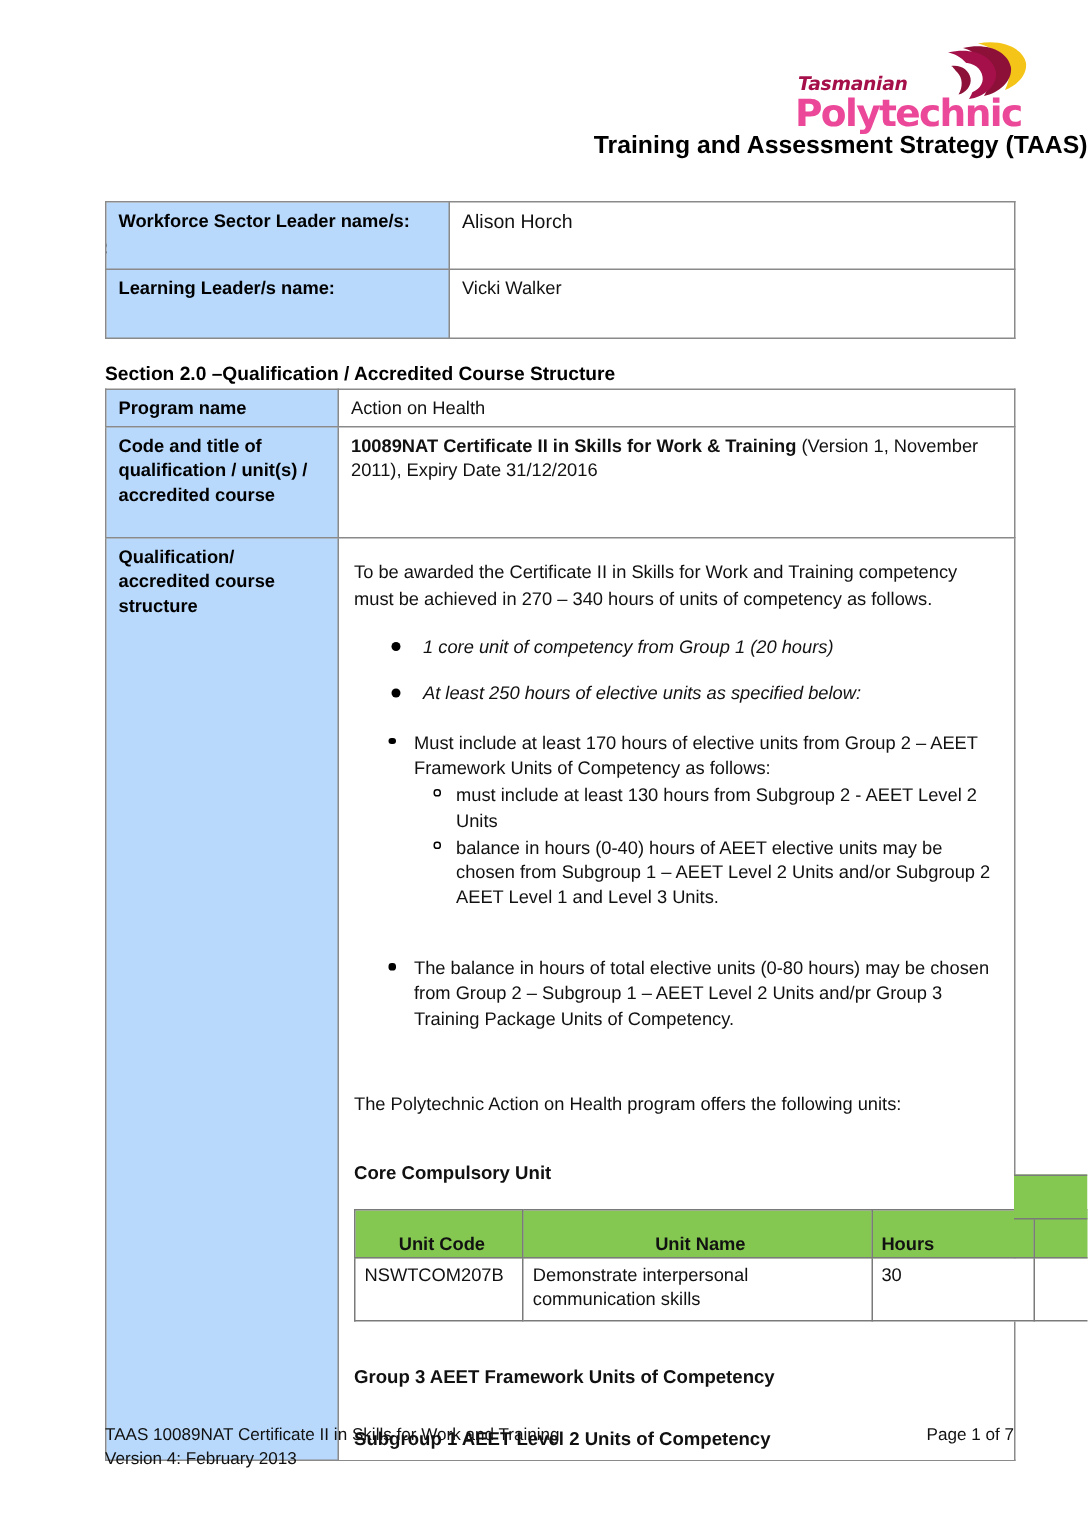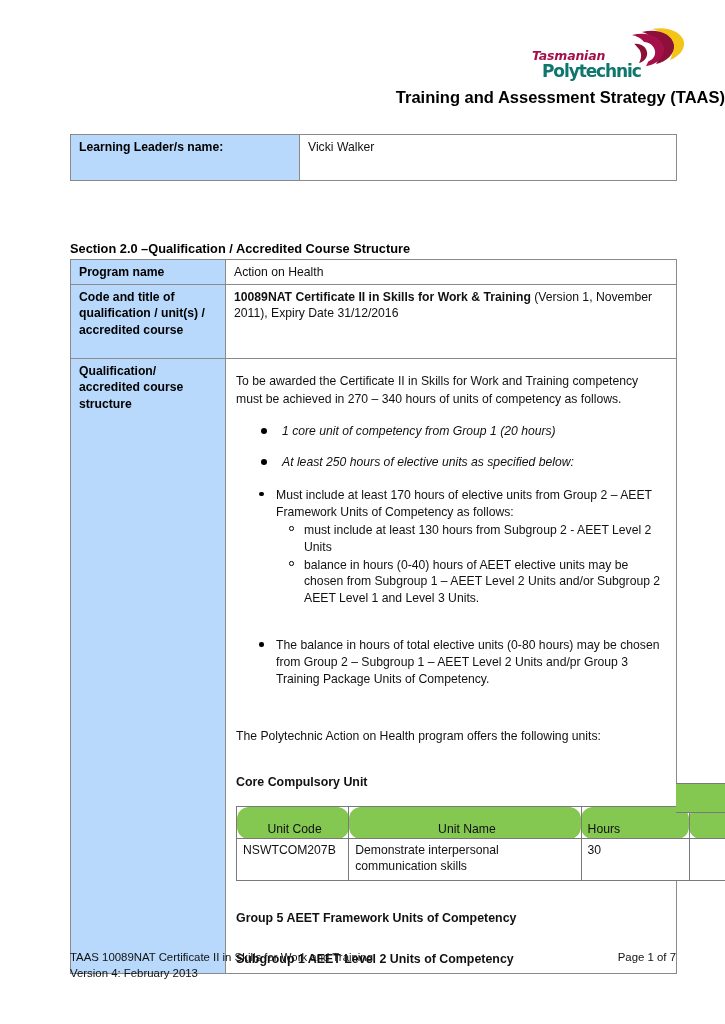--- a/index.html
+++ b/index.html
@@ -44,26 +44,26 @@
     top: 22px;
     font-family: "DejaVu Sans", sans-serif;
     font-size: 12.5px;
     font-style: italic;
     font-weight: 600;
     color: #A5104A;
     letter-spacing: -0.2px;
   }
   .logo-poly {
     position: absolute;
-    left: 14px;
+    left: 2px;
     top: 35px;
     font-family: "DejaVu Sans", sans-serif;
-    font-size: 17px;
-    font-weight: bold;
-    color: #0f766e;
+    font-size: 25px;
+    font-weight: bold;
+    color: #ec4899;
     letter-spacing: -1.1px;
   }
 
   
   .doc-title {
     position: absolute;
     left: 0;
     top: 88px;
     width: 725px;
     text-align: right;
@@ -198,25 +198,24 @@
     margin-top: 16px;
     width: 562px;
   }
   .units-table th, .units-table td {
     border: 1px solid #7a7a7a;
     font-size: 12.2px;
     line-height: 1.32;
   }
   .units-table th {
     background: #84C751;
-    font-weight: normal;
+    font-weight: bold;
     height: 30px;
     vertical-align: bottom;
     padding: 0 2px 1px 6px;
-    border-radius: 12px;
   }
   .units-table th.c { text-align: center; }
   .units-table th.l { text-align: left; }
   .units-table td {
     background: #ffffff;
     vertical-align: top;
     padding: 3px 6px 6px 6px;
   }
   .col-code { width: 112px; }
   .col-name { width: 232px; }
@@ -277,20 +276,24 @@
   <div class="doc-title">Training and Assessment Strategy (TAAS)</div>
 
   <div class="section-heading" id="section-1-heading">Section 1.0 – Workforce Sector Details</div>
 
   <table class="doc-table" id="table-sector">
     <colgroup>
         <col style="width:229px">
         <col style="width:377px">
       </colgroup>
     <tbody>
+      <tr>
+        <td class="lbl" style="height:36px">Workforce Sector Leader name/s:</td>
+        <td class="val" style="font-size:13px">Alison Horch</td>
+      </tr>
       <tr>
         <td class="lbl" style="height:37px">Learning Leader/s name:</td>
         <td class="val">Vicki Walker</td>
       </tr>
     </tbody>
   </table>
 
   <div class="section-heading" id="section-2-heading">Section 2.0 –Qualification / Accredited Course Structure</div>
 
   <table class="doc-table" id="table-structure">
@@ -353,21 +356,21 @@
               <tbody>
                 <tr>
                   <td>NSWTCOM207B</td>
                   <td>Demonstrate interpersonal communication skills</td>
                   <td>30</td>
                   <td></td>
                 </tr>
               </tbody>
             </table>
 
-            <p class="sub-heading">Group 5  AEET Framework  Units of Competency</p>
+            <p class="sub-heading">Group 3  AEET Framework  Units of Competency</p>
             <p class="sub-heading tight">Subgroup 1 AEET Level 2 Units of Competency</p>
           </div>
         </td>
       </tr>
     </tbody>
   </table>
 
   <div class="green-overhang"></div>
 
   <div class="footer">

